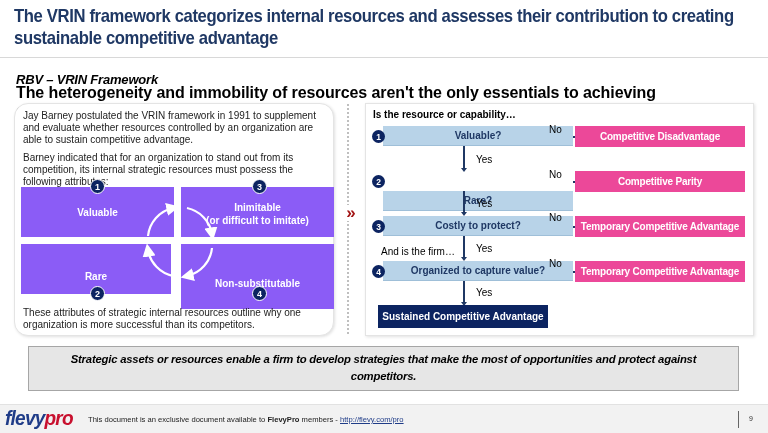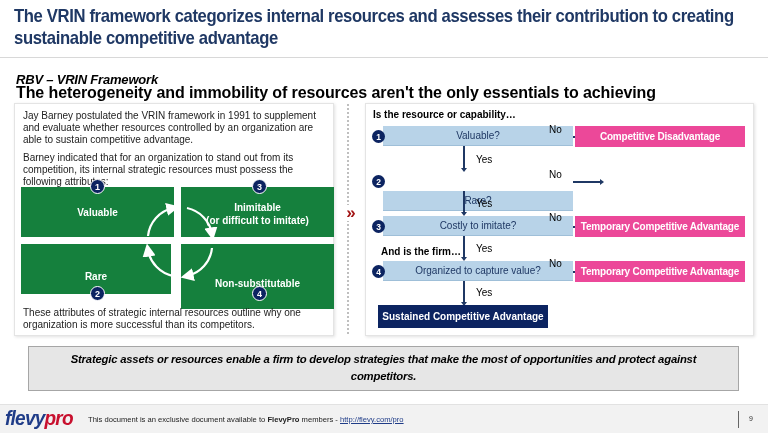--- a/index.html
+++ b/index.html
@@ -6,42 +6,42 @@
   html, body { width: 768px; height: 433px; overflow: hidden; background: #ffffff; }
   body { position: relative; font-family: "Liberation Sans", sans-serif; color: #000; }
 
   .title-bar { position: absolute; left: 0; top: 0; width: 768px; height: 58px; border-bottom: 1px solid #d8d8d8; padding: 5px 14px 4px 14px; }
   .title { font-family: "Liberation Sans", sans-serif; font-weight: bold; font-size: 18.5px; line-height: 22px; color: #1f3864; letter-spacing: -0.4px; transform: scaleX(0.9); transform-origin: left top; width: 830px; }
 
   .subtitle { position: absolute; left: 16px; top: 64px; font-size: 13px; font-weight: bold; font-style: italic; color: #000; letter-spacing: -0.2px; margin-top: 8px; }
   .lead { position: absolute; left: 16px; top: 84px; font-size: 16px; font-weight: bold; color: #000; letter-spacing: -0.1px; }
 
   .panel { position: absolute; background: #fff; border: 1px solid #e4e4e4; box-shadow: 1px 1px 3px rgba(0,0,0,0.12); }
-  .left-panel { left: 14px; top: 103px; width: 320px; height: 233px; }
+  .left-panel { left: 14px; top: 103px; width: 320px; height: 233px; border-radius: 14px; }
   .right-panel { left: 365px; top: 103px; width: 389px; height: 233px; }
 
   .para { position: absolute; left: 8px; font-size: 10px; line-height: 12px; color: #222; width: 310px; }
 
-  .quad { position: absolute; background: #15803d; color: #fff; font-weight: bold; font-size: 10px; display: flex; align-items: center; justify-content: center; text-align: center; line-height: 13px; }
+  .quad { position: absolute; background: #8b5cf6; color: #fff; font-weight: bold; font-size: 10px; display: flex; align-items: center; justify-content: center; text-align: center; line-height: 13px; }
   .num-circle { position: absolute; width: 15px; height: 15px; border-radius: 50%; background: #0c2461; border: 1.5px solid #fff; color: #fff; font-size: 9px; font-weight: bold; display: flex; align-items: center; justify-content: center; }
 
   .divider { position: absolute; left: 347px; top: 104px; width: 0; height: 230px; border-left: 2px dotted #bfbfbf; }
   .chev { position: absolute; left: 341px; top: 205px; width: 16px; height: 16px; background: #fff; color: #a31515; font-size: 17px; font-weight: bold; line-height: 16px; text-align: center; letter-spacing: -4px; }
 
   .q-label { position: absolute; left: 7px; top: 5px; font-size: 10px; font-weight: bold; color: #000; }
-  .qbox { position: absolute; left: 17px; width: 190px; height: 20px; background: #b8d3e8; border-bottom: 1px solid #9fbfd8; color: #1f3864; font-weight: normal; font-size: 10px; display: flex; align-items: center; justify-content: center; }
+  .qbox { position: absolute; left: 17px; width: 190px; height: 20px; background: #b8d3e8; border-bottom: 1px solid #9fbfd8; color: #1f3864; font-weight: bold; font-size: 10px; display: flex; align-items: center; justify-content: center; }
   .qnum { position: absolute; left: 6px; width: 13px; height: 13px; border-radius: 50%; background: #0c2461; color: #fff; font-size: 8.5px; font-weight: bold; display: flex; align-items: center; justify-content: center; }
   .vline { position: absolute; left: 97px; width: 1.5px; background: #1f3864; }
   .vline::after { content: ""; position: absolute; left: -2.5px; bottom: -3px; border-left: 3.5px solid transparent; border-right: 3.5px solid transparent; border-top: 4px solid #1f3864; }
   .hline { position: absolute; left: 207px; width: 28px; height: 1.5px; background: #1f3864; }
   .hline::after { content: ""; position: absolute; right: -3px; top: -2.5px; border-top: 3.5px solid transparent; border-bottom: 3.5px solid transparent; border-left: 4px solid #1f3864; }
   .yes { position: absolute; left: 110px; font-size: 10px; color: #000; }
   .no { position: absolute; left: 183px; font-size: 10px; color: #000; }
   .rbox { position: absolute; left: 209px; width: 170px; height: 21px; background: #ec4899; color: #fff; font-weight: bold; font-size: 10px; display: flex; align-items: center; justify-content: center; white-space: nowrap; letter-spacing: -0.2px; }
-  .firm-label { position: absolute; left: 15px; top: 142px; font-size: 10px; font-weight: bold; color: #000; }
+  .firm-label { position: absolute; left: 15px; top: 142px; font-size: 10px; font-weight: normal; color: #000; }
   .sustained { position: absolute; left: 12px; top: 201px; width: 170px; height: 23px; background: #0c2461; color: #fff; font-weight: bold; font-size: 10px; display: flex; align-items: center; justify-content: center; text-align: right; }
 
   .callout { position: absolute; left: 28px; top: 346px; width: 711px; height: 45px; background: #e6e6e6; border: 1px solid #a6a6a6; font-style: italic; font-weight: bold; font-size: 11.3px; line-height: 17px; text-align: center; padding: 4px 30px 0 30px; color: #000; letter-spacing: -0.2px; }
 
   .footer { position: absolute; left: 0; top: 404px; width: 768px; height: 29px; background: #f2f2f2; border-top: 1px solid #e2e2e2; }
   .logo { position: absolute; left: 5px; top: 2px; font-size: 20px; font-weight: bold; font-style: italic; letter-spacing: -0.8px; font-family: "Liberation Sans", sans-serif; transform: scaleX(0.95); transform-origin: left; }
   .logo .flevy { color: #1f3c88; }
   .logo .pro { color: #c8102e; }
   .footer-text { position: absolute; left: 88px; top: 10px; font-size: 7.6px; color: #222; }
   .footer-text b { font-weight: bold; }
@@ -107,24 +107,25 @@
   <div class="hline" style="top:32px;"></div>
   <div class="no" style="top:20px;">No</div>
   <div class="rbox" style="top:22px;">Competitive Disadvantage</div>
   <div class="vline" style="top:42px; height:23px;"></div>
   <div class="yes" style="top:50px;">Yes</div>
 
   <div class="qbox" style="top:67px;margin-top:20px;">Rare?</div>
   <div class="qnum" style="top:71px;">2</div>
   <div class="hline" style="top:77px;"></div>
   <div class="no" style="top:65px;">No</div>
+  <div class="rbox" style="top:67px;">Competitive Parity</div>
   <div class="vline" style="top:87px; height:22px;"></div>
   <div class="yes" style="top:94px;">Yes</div>
 
-  <div class="qbox" style="top:112px;">Costly to imitate?</div>
+  <div class="qbox" style="top:112px;">Costly to protect?</div>
   <div class="qnum" style="top:116px;">3</div>
   <div class="hline" style="top:122px;"></div>
   <div class="no" style="top:108px;">No</div>
   <div class="rbox" style="top:112px;">Temporary Competitive Advantage</div>
   <div class="vline" style="top:132px; height:22px;"></div>
   <div class="yes" style="top:139px;">Yes</div>
   <div class="firm-label">And is the firm…</div>
 
   <div class="qbox" style="top:157px;text-align:center;">Organized to capture value?</div>
   <div class="qnum" style="top:161px;">4</div>

